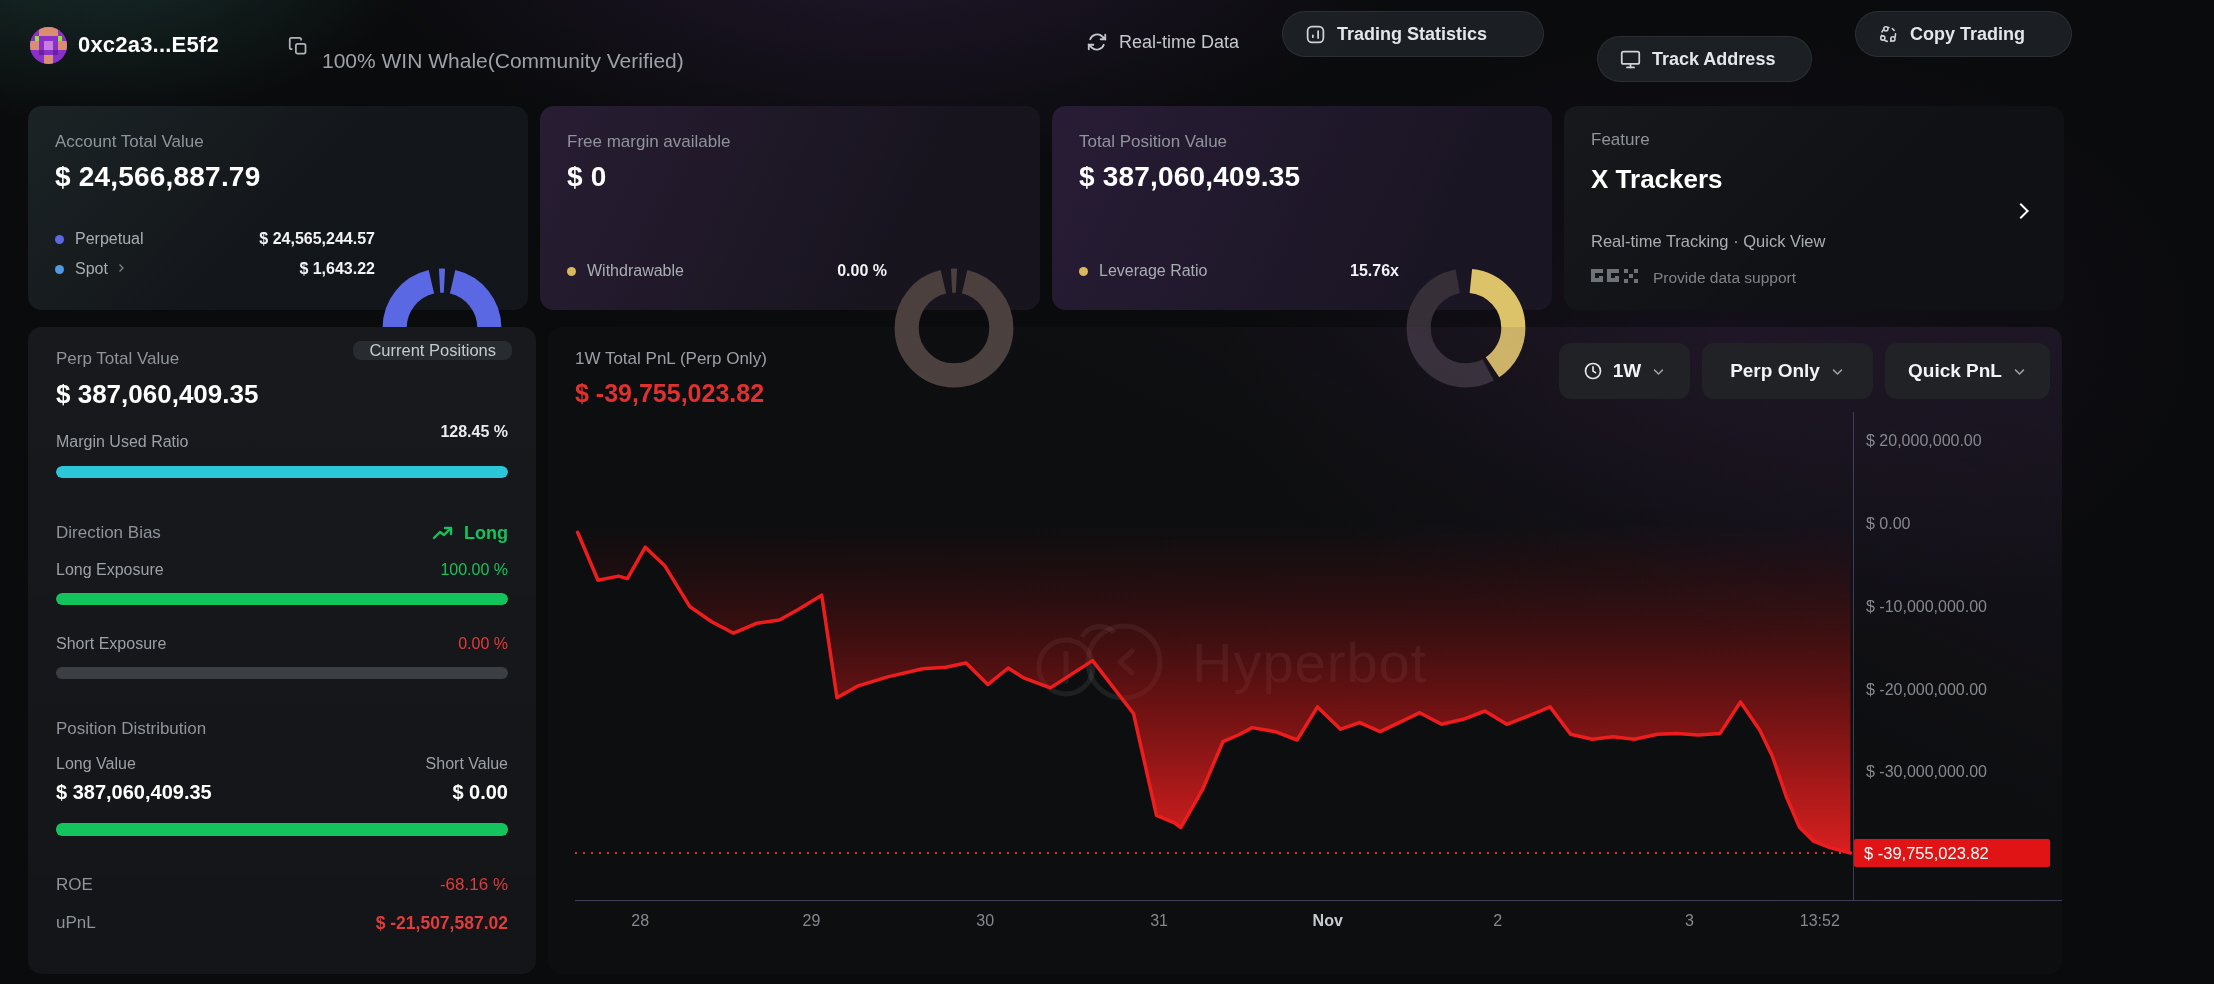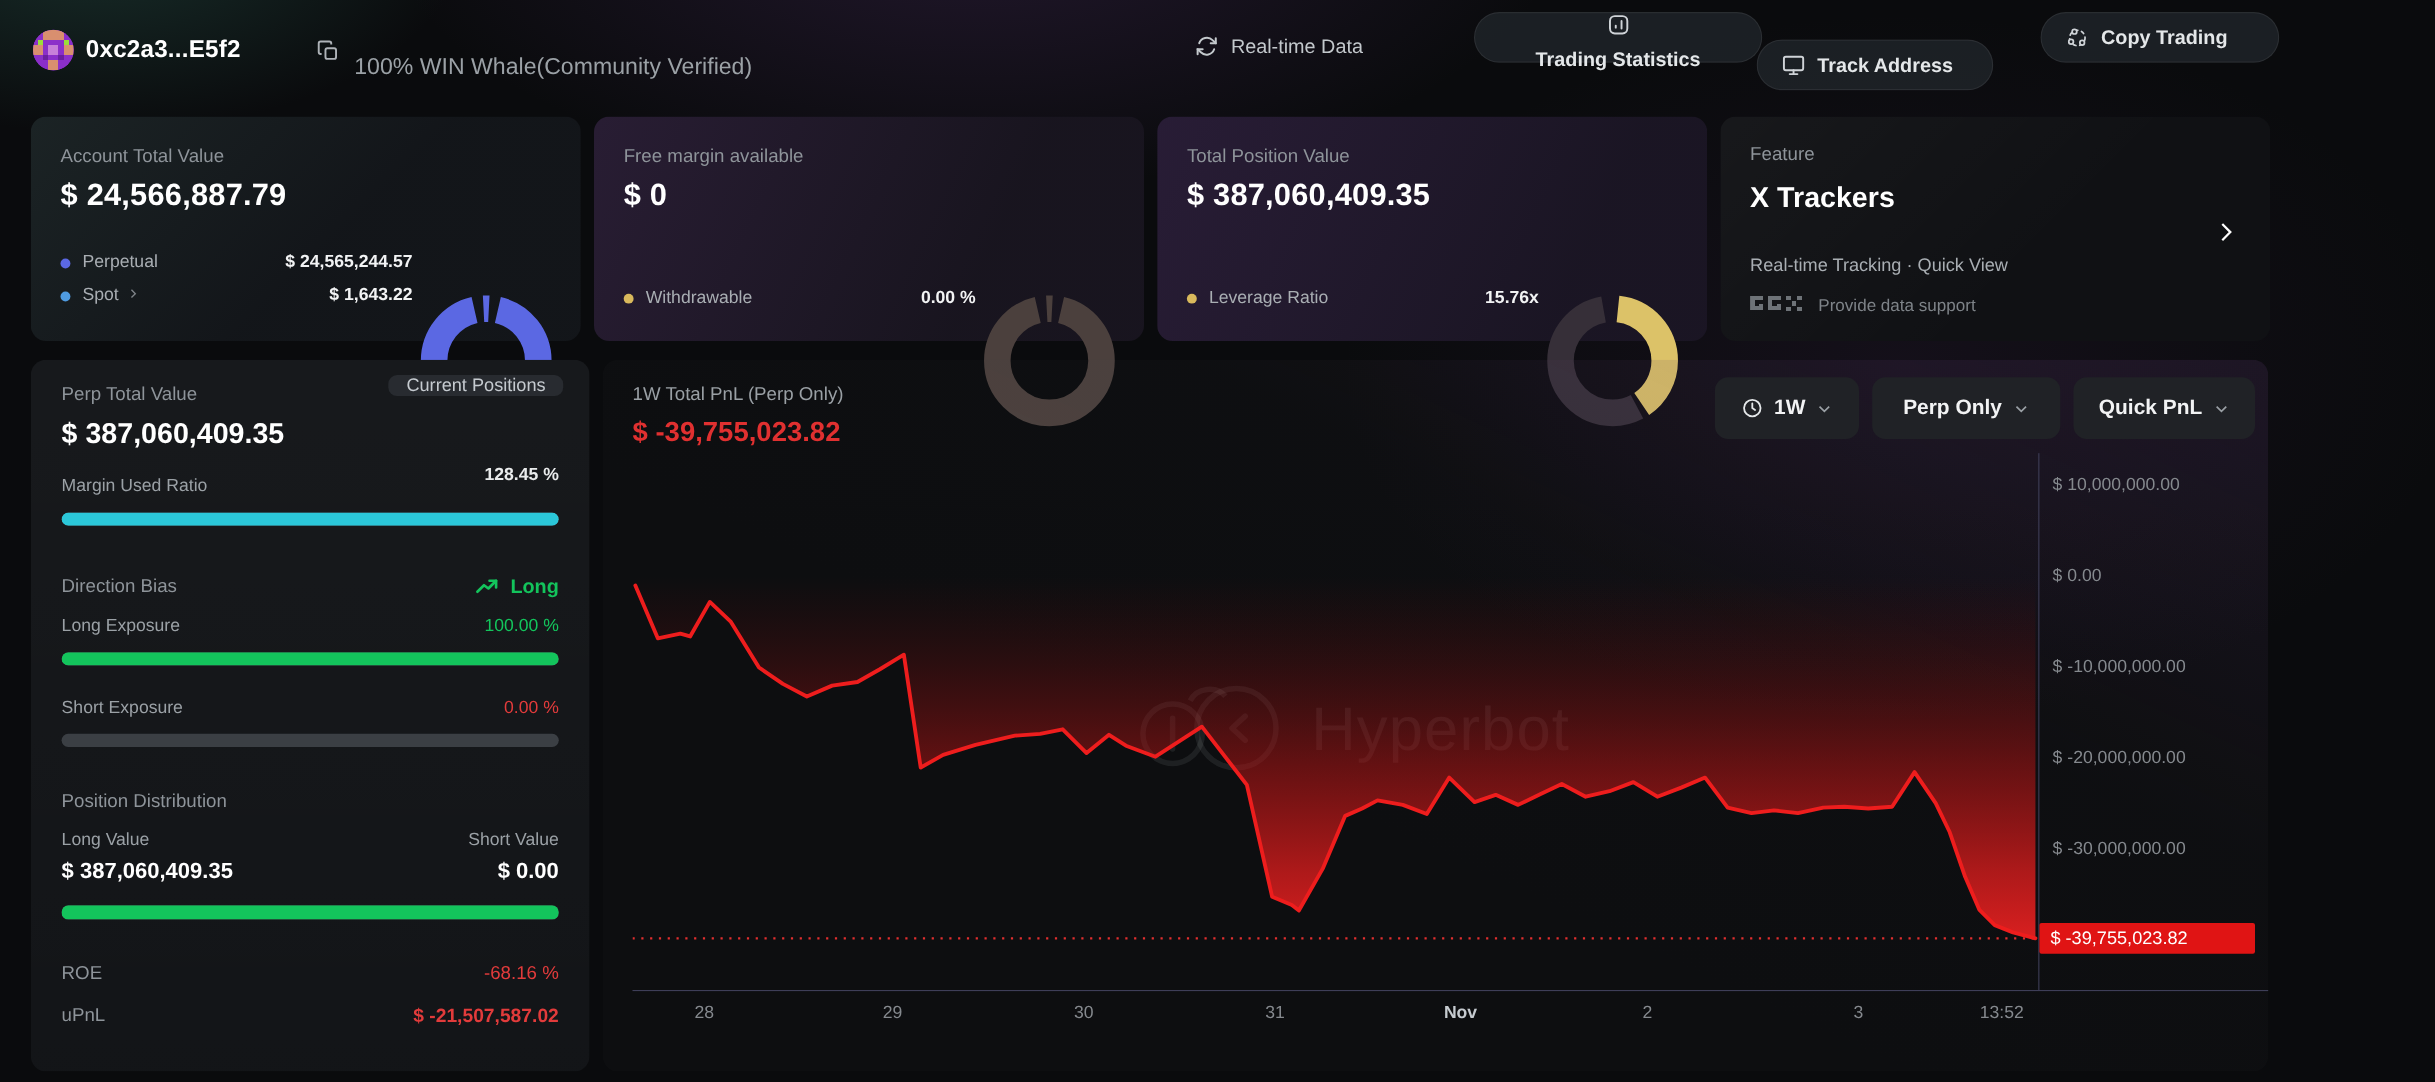--- a/index.html
+++ b/index.html
@@ -117,21 +117,21 @@
         <svg width="22" height="22" viewBox="0 0 24 24" fill="none" stroke="#c3c8cc" stroke-width="2" stroke-linecap="round">
           <path d="M21 4v5h-5"></path>
             <path d="M3 20v-5h5"></path>
           <path d="M4.6 9a8 8 0 0 1 13.2-3L21 9"></path>
             <path d="M19.4 15a8 8 0 0 1-13.2 3L3 15"></path>
         </svg>
       </span>
       <span>Real-time Data</span>
     </div>
 
-    <div class="pill" style="left:1340px; width:262px;flex-direction:column;">
+    <div class="pill" style="left:1282px; width:262px;">
       <span class="ic">
         <svg width="21" height="21" viewBox="0 0 24 24" fill="none" stroke="currentColor" stroke-width="2" stroke-linecap="round">
           <rect x="3" y="3" width="18" height="18" rx="5"></rect>
           <path d="M9 15v-2"></path>
             <path d="M15 16V8"></path>
         </svg>
       </span>
       <span>Trading Statistics</span>
     </div>
     <div class="pill" style="left:1597px; width:215px;margin-top:25px;">
@@ -357,21 +357,21 @@
         </linearGradient>
       </defs>
       <path id="pnl-area" fill="url(#lossGrad)" stroke="none" d="M2.6,120.3L23.0,168.3L43.5,164.1L52.4,166.6L70.3,135.2L89.5,153.4L115.0,194.8L136.7,209.7L158.5,221.2L181.5,211.3L204.5,208.0L224.9,196.4L246.7,183.2L262.0,285.8L282.4,274.2L311.8,265.1L347.6,256.8L370.6,255.2L391.1,251.0L412.8,272.6L433.2,256.0L448.6,265.9L475.4,275.9L517.6,248.6L558.5,301.5L581.5,403.3L599.4,410.8L605.8,415.7L627.5,377.7L647.9,329.7L663.3,323.0L677.3,315.6L700.3,319.7L722.1,328.0L742.5,294.9L765.5,317.2L784.7,310.6L805.1,319.7L825.6,309.8L844.8,300.7L866.5,312.3L888.2,307.3L909.9,299.0L931.7,312.3L953.4,304.0L975.1,294.9L995.6,322.2L1017.3,327.2L1037.7,324.7L1059.5,327.2L1082.5,322.2L1101.6,321.4L1123.4,323.0L1145.1,321.4L1165.5,289.9L1184.7,318.1L1197.5,344.6L1211.5,385.1L1224.3,414.9L1238.4,429.0L1255.0,435.6L1275.4,441.0L1275.4,112L2.6,112Z"></path>
       <line id="pnl-dotline" x1="0" x2="1278" stroke="#e12f2f" stroke-width="2" stroke-dasharray="2 6" y1="441.01238" y2="441.01238"></line>
       <path id="pnl-line" fill="none" stroke="#ee1d1d" stroke-width="3.5" stroke-linejoin="round" stroke-linecap="round" d="M2.6,120.3L23.0,168.3L43.5,164.1L52.4,166.6L70.3,135.2L89.5,153.4L115.0,194.8L136.7,209.7L158.5,221.2L181.5,211.3L204.5,208.0L224.9,196.4L246.7,183.2L262.0,285.8L282.4,274.2L311.8,265.1L347.6,256.8L370.6,255.2L391.1,251.0L412.8,272.6L433.2,256.0L448.6,265.9L475.4,275.9L517.6,248.6L558.5,301.5L581.5,403.3L599.4,410.8L605.8,415.7L627.5,377.7L647.9,329.7L663.3,323.0L677.3,315.6L700.3,319.7L722.1,328.0L742.5,294.9L765.5,317.2L784.7,310.6L805.1,319.7L825.6,309.8L844.8,300.7L866.5,312.3L888.2,307.3L909.9,299.0L931.7,312.3L953.4,304.0L975.1,294.9L995.6,322.2L1017.3,327.2L1037.7,324.7L1059.5,327.2L1082.5,322.2L1101.6,321.4L1123.4,323.0L1145.1,321.4L1165.5,289.9L1184.7,318.1L1197.5,344.6L1211.5,385.1L1224.3,414.9L1238.4,429.0L1255.0,435.6L1275.4,441.0"></path>
     </svg>
 
     <div class="vaxis"></div>
     <div class="haxis"></div>
     <div id="y-labels">
-        <div style="top: 19.24px;">$ 10,000,000.00</div>
+        <div style="top: 19.24px;">$ 20,000,000.00</div>
         <div style="top: 102px;">$ 0.00</div>
         <div style="top: 184.76px;">$ -10,000,000.00</div>
         <div style="top: 267.52px;">$ -20,000,000.00</div>
         <div style="top: 350.28px;">$ -30,000,000.00</div>
       </div>
     <div id="pnl-badge" style="top: 512.012px;">$ -39,755,023.82</div>
     <div id="x-labels">
         <span style="left: 65.178px;">28</span>
         <span style="left: 236.43px;">29</span>
         <span style="left: 410.238px;">30</span>

